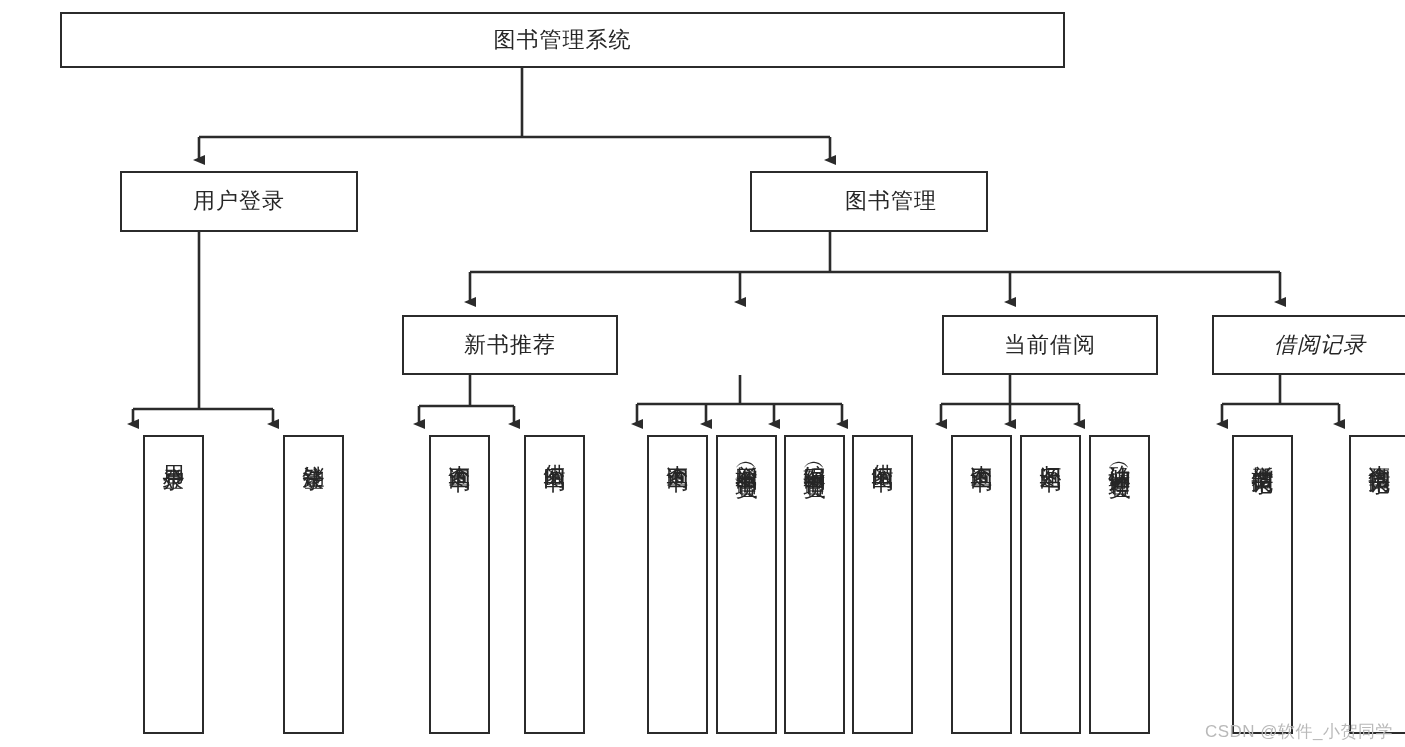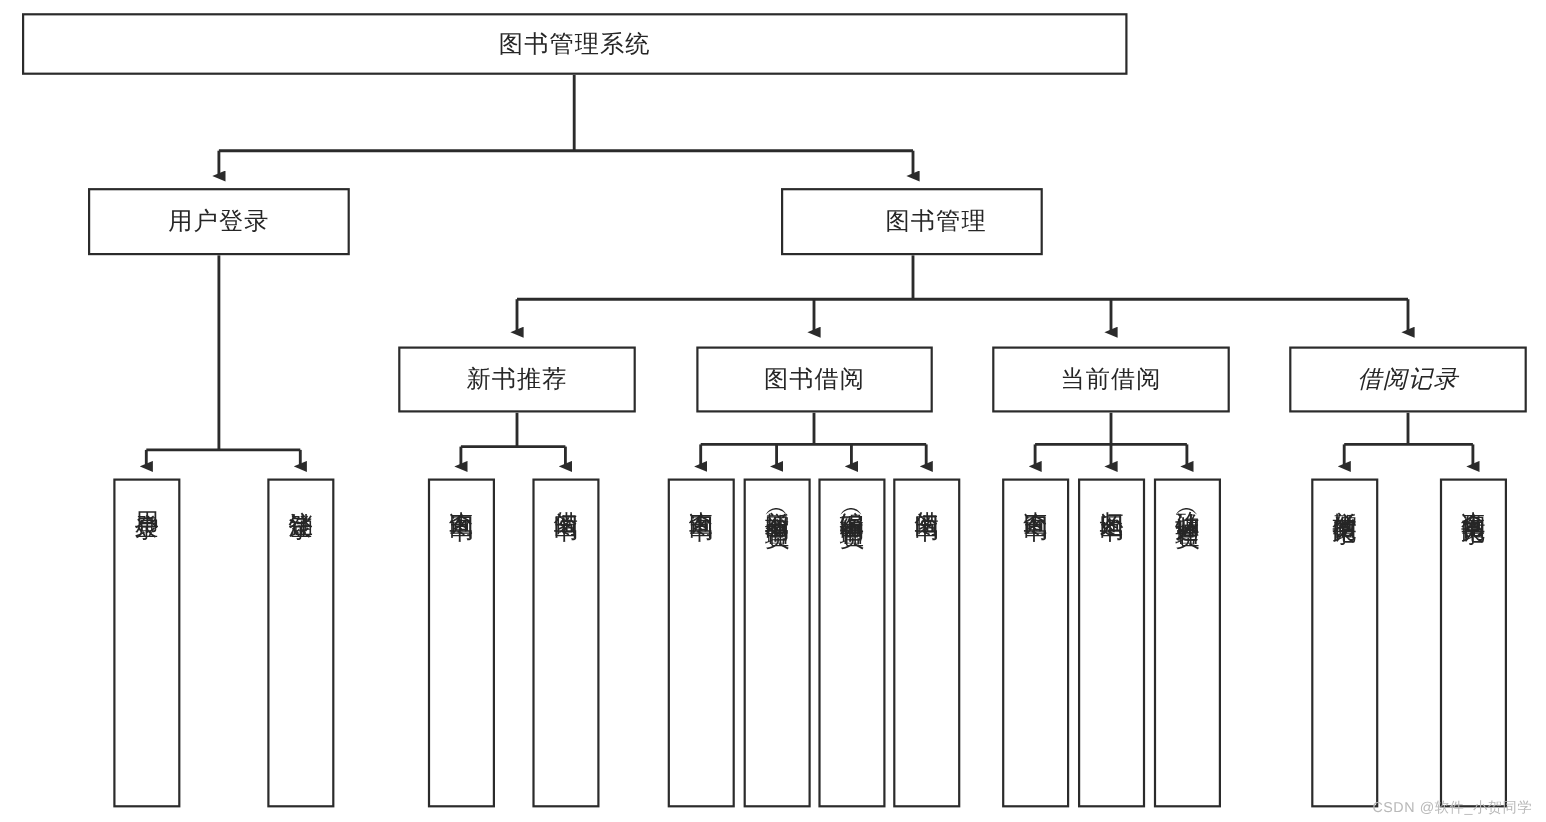--- a/index.html
+++ b/index.html
@@ -27,20 +27,21 @@
   .node {
     position: absolute;
     box-sizing: border-box;
     border: 2px solid #2b2b2b;
     background: #ffffff;
     display: flex;
     align-items: center;
     justify-content: center;
     color: #262626;
     z-index: 2;
+    margin-left: 40px;
   }
   .node-h .label {
     font-size: 22px;
     line-height: 1.1;
     letter-spacing: 1px;
     white-space: nowrap;
   }
   .node-v {
     align-items: flex-start;
     padding-top: 10px;
@@ -51,21 +52,21 @@
     writing-mode: vertical-rl;
     text-orientation: upright;
     letter-spacing: 2px;
     white-space: nowrap;
     display: block;
   }
   .watermark {
     position: absolute;
     right: 12px;
     bottom: 4px;
-    font-size: 13px;
+    font-size: 17px;
     color: #b9b9b9;
     letter-spacing: 0.5px;
     white-space: nowrap;
     z-index: 3;
     pointer-events: none;
   }
 </style>
 </head>
 <body>
 
@@ -128,23 +129,20 @@
   <div class="node node-h" style="left:80px; top:171px; width:238px; height:61px;">
     <span class="label">用户登录</span>
   </div>
   <div class="node node-h" style="left:710px; top:171px; width:238px; height:61px;padding-left:44px;">
     <span class="label">图书管理</span>
   </div>
 
   <div class="node node-h" style="left:362px; top:315px; width:216px; height:60px;">
     <span class="label">新书推荐</span>
   </div>
-  <div class="node node-h" style="left:633px; top:315px; width:215px; height:60px;">
-    <span class="label">图书借阅</span>
-  </div>
   <div class="node node-h" style="left:902px; top:315px; width:216px; height:60px;justify-content:center;">
     <span class="label">当前借阅</span>
   </div>
   <div class="node node-h" style="left:1172px; top:315px; width:216px; height:60px;font-style:italic;">
     <span class="label">借阅记录</span>
   </div>
 
   <div class="node node-v" style="left:103px; top:435px; width:61px; height:299px;">
     <span class="label">用户登录</span>
   </div>

